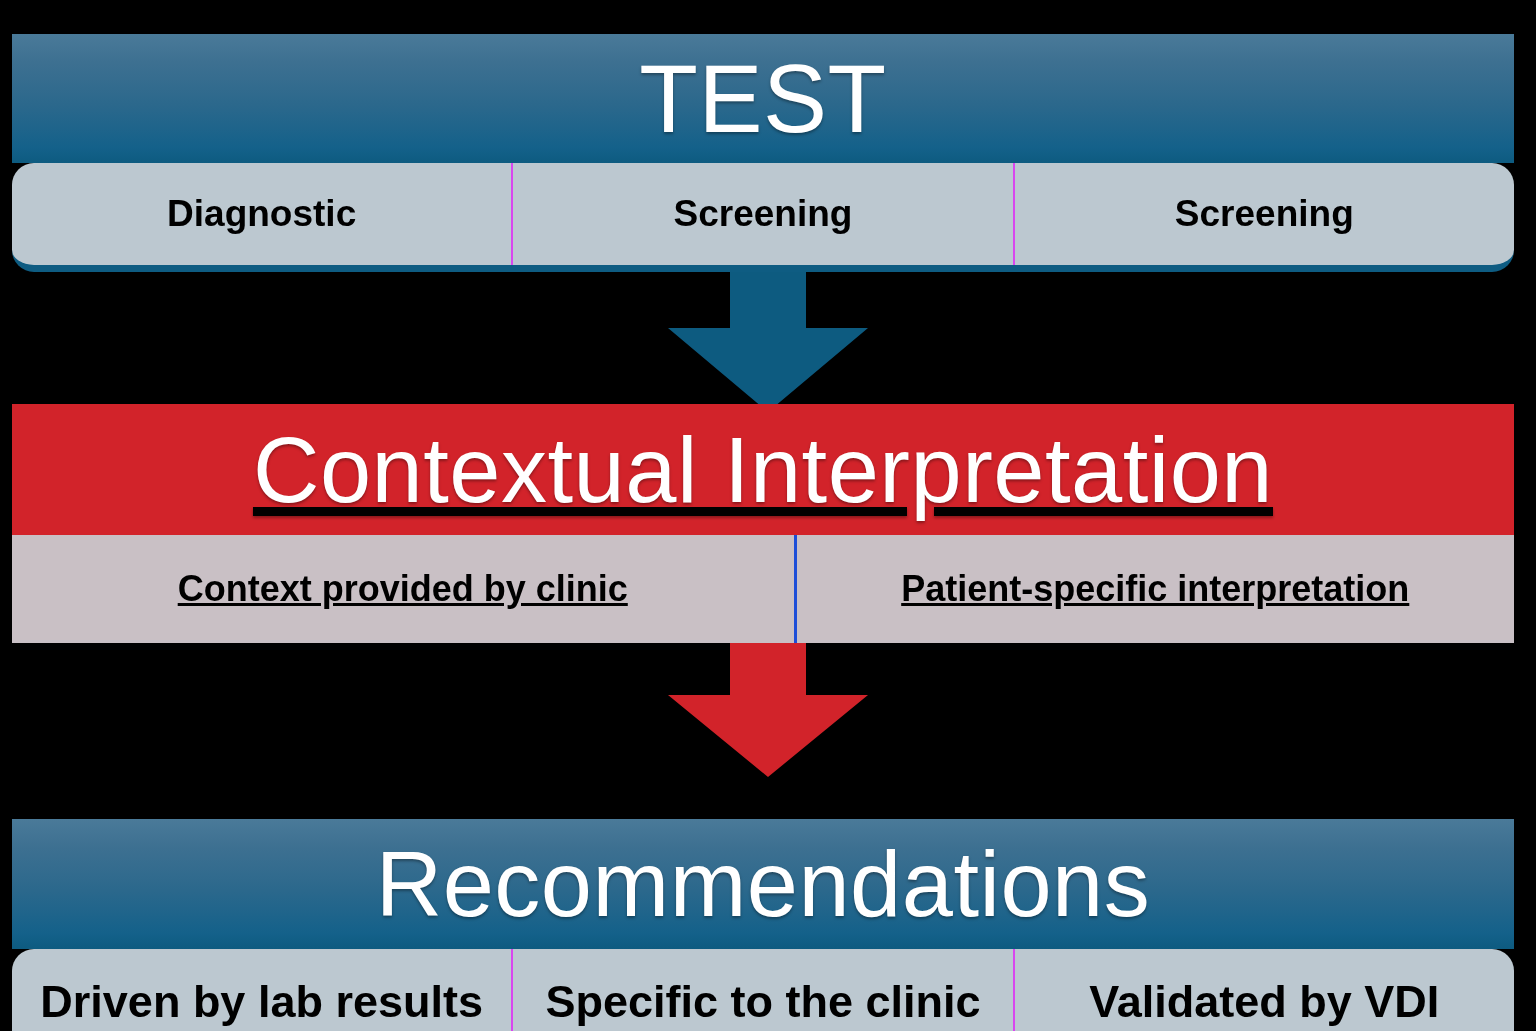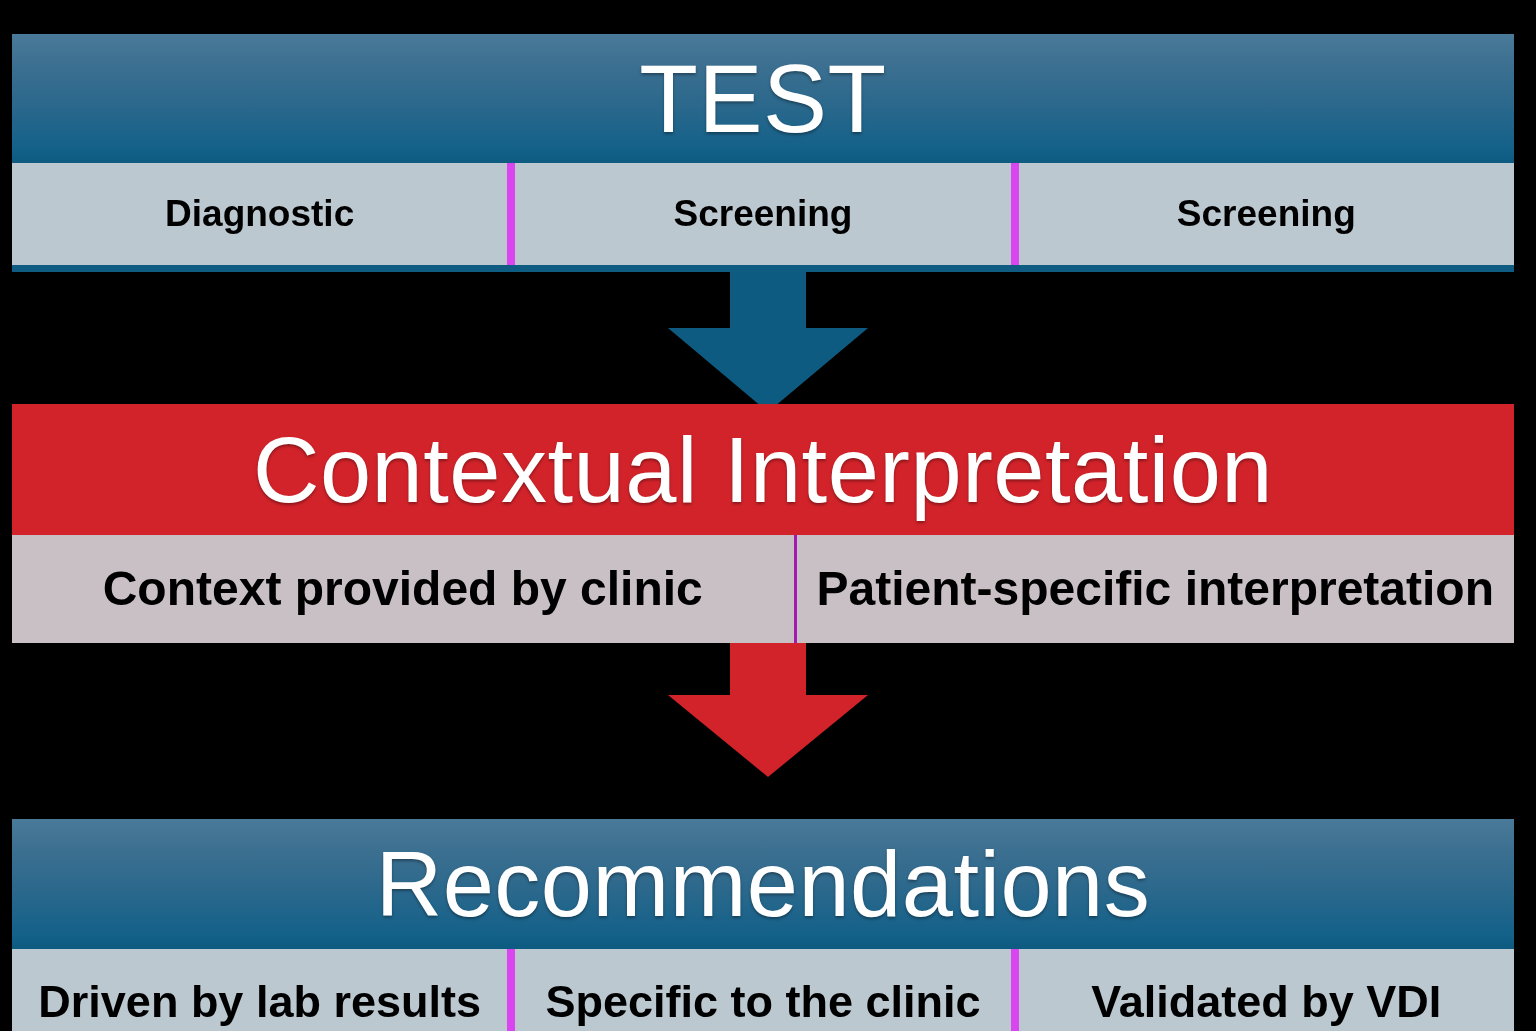--- a/index.html
+++ b/index.html
@@ -55,64 +55,65 @@
   .band-sub {
     width: 100%;
     box-sizing: border-box;
     display: flex;
     flex-direction: row;
     overflow: hidden;
   }
   .band-sub.blue-sub {
     background: #bcc8d0;
     border-bottom: 7px solid #0e5c82;
+    border-radius: 22px;
   }
   .band-sub.mauve-sub {
     background: #c9c0c5;
   }
 
   .cell {
     flex: 1 1 0;
     display: flex;
     align-items: center;
     justify-content: center;
     color: #000000;
     font-weight: 700;
     text-align: center;
     line-height: 1.1;
     padding: 0 6px;
     box-sizing: border-box;
     position: relative;
   }
-  .blue-sub .cell + .cell { border-left: 8px solid #d946ef; }
-  .mauve-sub .cell + .cell { border-left: 3px solid #a21caf; }
+  .blue-sub .cell + .cell { border-left: 2px solid #d946ef; }
+  .mauve-sub .cell + .cell { border-left: 3px solid #1d4ed8; }
 
   
   .arrow {
     position: absolute;
     left: 0;
     width: 1536px;
     display: flex;
     justify-content: center;
     pointer-events: none;
   }
   .arrow svg { display: block; }
 
   
   #test-block        { top: 34px;  height: 302px; }
   #test-block   .band-title { height: 129px; font-size: 96px; }
   #test-block   .band-sub   { height: 109px; }
   #test-block   .cell       { font-size: 37px; }
 
   #arrow-1 { top: 272px; height: 140px; }
 
-  #context-block     { top: 404px; height: 239px; }
+  #context-block     { top: 404px; height: 239px; text-decoration: underline; }
   #context-block .band-title { height: 131px; font-size: 92px; }
   #context-block .band-sub   { height: 108px; }
-  #context-block .cell       { font-size: 48px; margin-left: 32px; }
+  #context-block .cell       { font-size: 36px; margin-left: 32px; }
 
   #arrow-2 { top: 643px; height: 134px; }
 
   #recs-block        { top: 819px; height: 243px; }
   #recs-block   .band-title { height: 130px; font-size: 92px; }
   #recs-block   .band-sub   { height: 113px; }
   #recs-block   .cell       { font-size: 45px; }
 </style>
 </head>
 <body>

